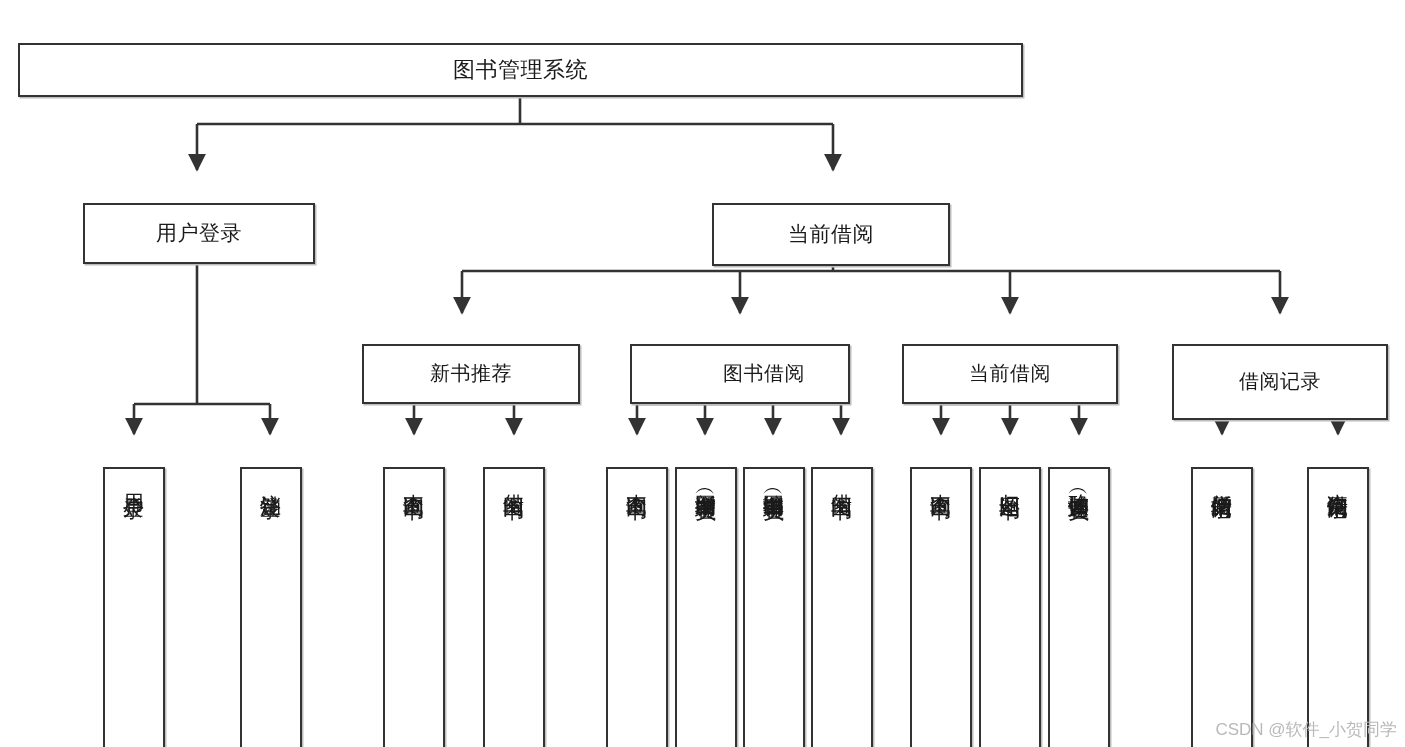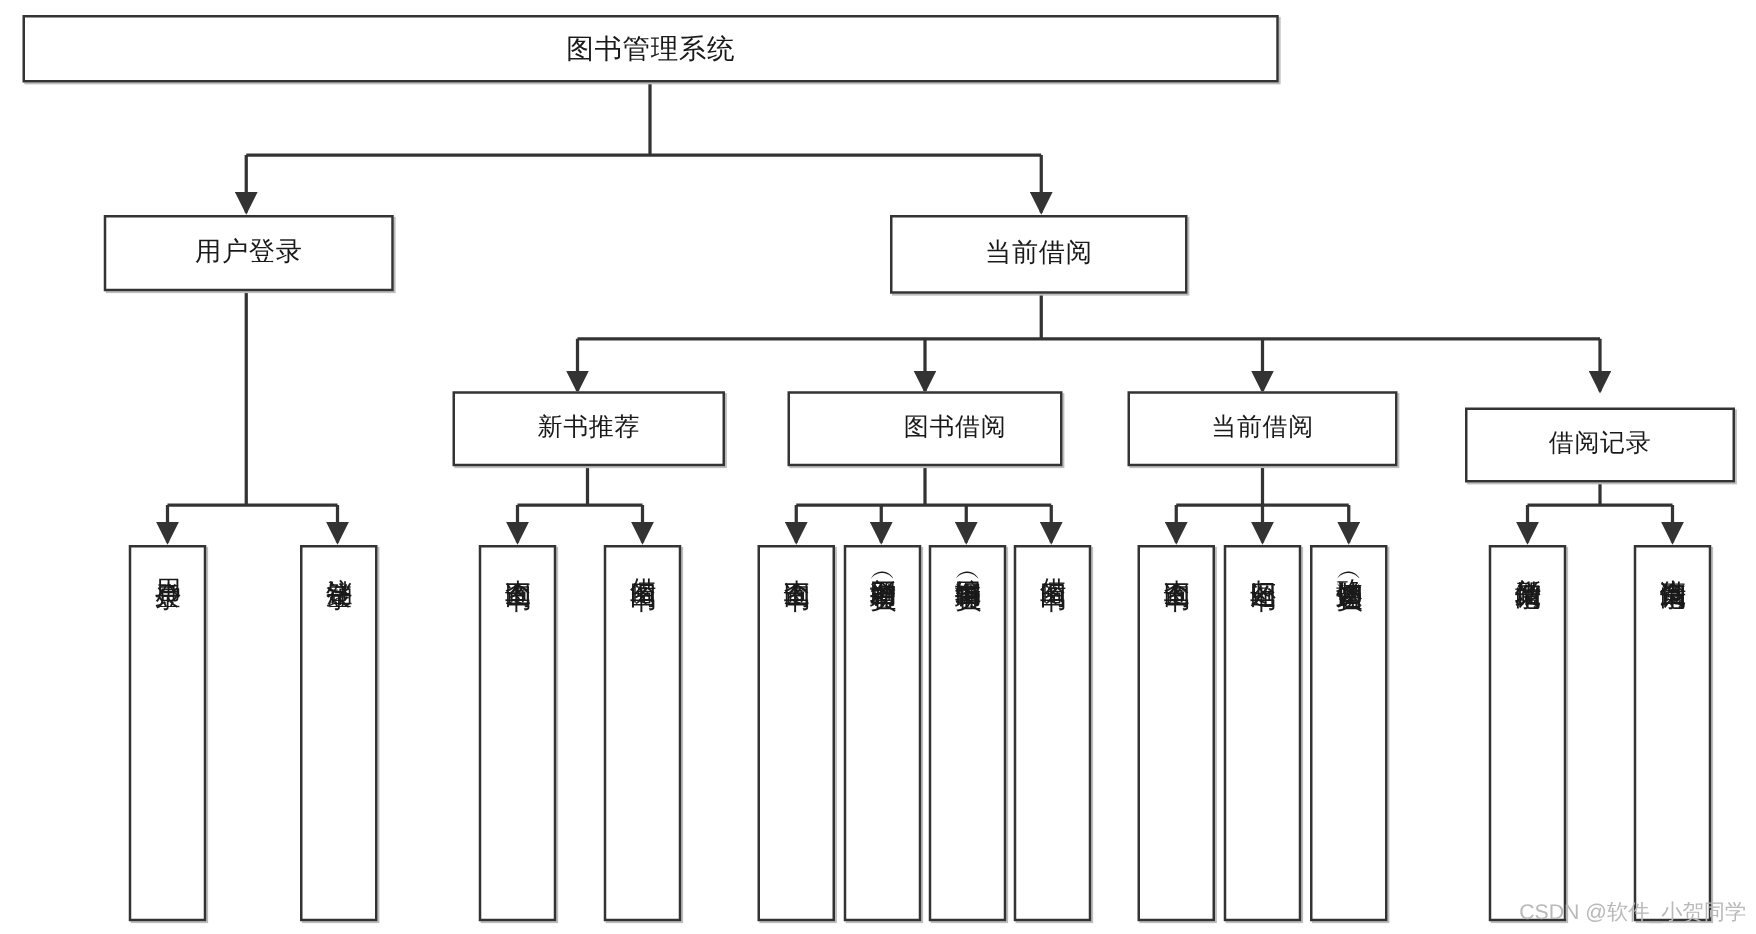--- a/index.html
+++ b/index.html
@@ -30,20 +30,21 @@
   .node {
     position: absolute;
     box-sizing: border-box;
     background: #ffffff;
     border: 2px solid #333333;
     box-shadow: 1.5px 1.5px 0 0 #bdbdbd;
     display: flex;
     align-items: center;
     justify-content: center;
     z-index: 3;
+    margin-top: 31px;
   }
   .node .label {
     display: block;
     text-align: center;
     color: #1a1a1a;
     letter-spacing: 0.5px;
     line-height: 1.18;
   }
   .node.root .label { font-size: 22px; }
   .node.l2 .label  { font-size: 21px; }
@@ -150,21 +151,21 @@
   </div>
 
   <div class="node l3" style="left:630px; top:313px; width:220px; height:60px;padding-left:48px;">
     <span class="label">图书借阅</span>
   </div>
 
   <div class="node l3" style="left:902px; top:313px; width:216px; height:60px;justify-content:center;">
     <span class="label">当前借阅</span>
   </div>
 
-  <div class="node l3" style="left:1172px; top:326px; width:216px; height:60px;align-items:center;">
+  <div class="node l3" style="left:1172px; top:313px; width:216px; height:76px;align-items:center;">
     <span class="label">借阅记录</span>
   </div>
 
   <div class="node leaf" style="left:103px; top:436px; width:62px; height:301px;">
     <span class="label">用户登录</span>
   </div>
   <div class="node leaf" style="left:240px; top:436px; width:62px; height:301px;">
     <span class="label">注销登录</span>
   </div>
 

